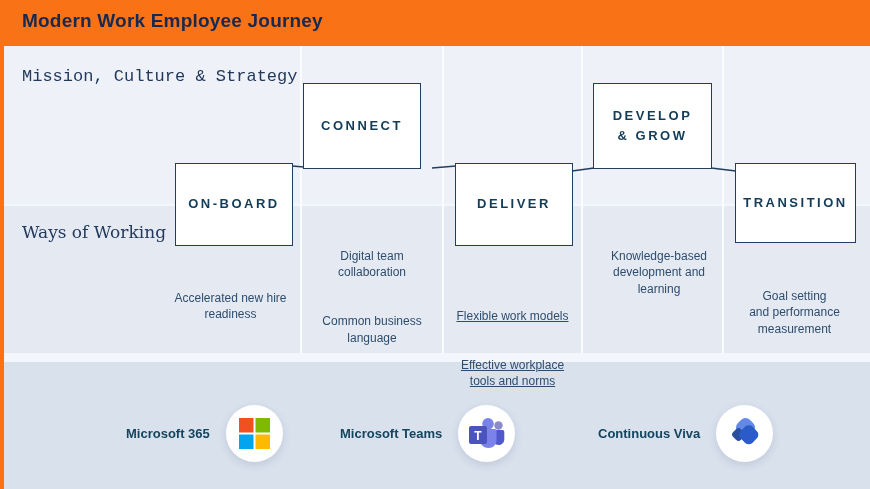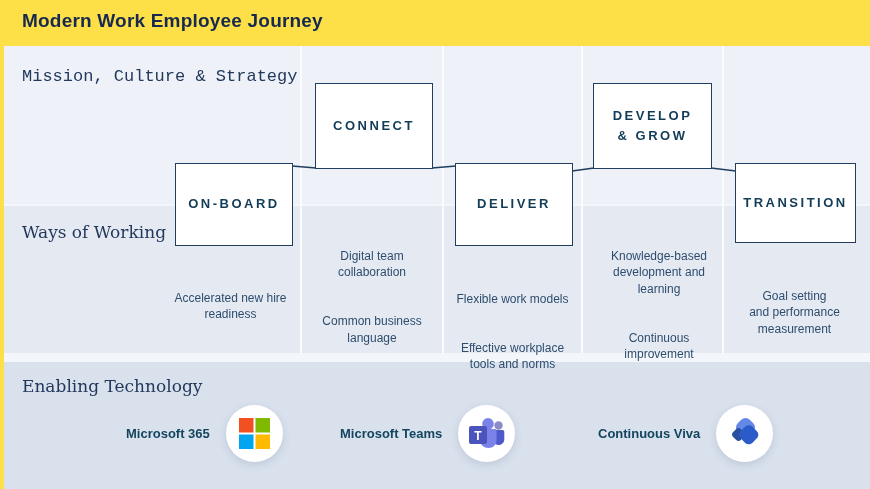--- a/index.html
+++ b/index.html
@@ -1,17 +1,17 @@
 <!DOCTYPE html>
 <html><head>
 <meta charset="utf-8">
 <style>
   html,body { margin:0; padding:0; background:#fff; }
   .canvas {
-    position:relative; width:870px; height:489px; background:#fde047;
+    position:relative; width:870px; height:489px; background:#f97316;
     font-family:"Liberation Sans", sans-serif; overflow:hidden;
   }
   
   .band { position:absolute; left:4px; right:0; }
   .band-strategy { top:46px; height:158px; background:#eef1f7; }
   .band-ways { top:206px; height:147px; background:#e5eaf2; }
   .band-gap { top:353px; height:9px; background:#f3f6fa; }
   .band-tech { top:362px; height:127px; background:#d9e1ed; }
   .band-split { position:absolute; left:4px; right:0; top:204px; height:2px; background:#f3f6fa; }
 
@@ -30,35 +30,35 @@
   .row-label.ways { top:222px; }
   .row-label.tech { top:376px; }
 
   .stage-box {
     position:absolute; background:#ffffff; border:1.6px solid #213e5f;
     display:flex; align-items:center; justify-content:center; text-align:center;
     font-weight:bold; font-size:13px; letter-spacing:2.5px; color:#123c57;
     white-space:pre-line; line-height:1.55; box-sizing:border-box;
   }
   .stage-onboard   { left:175px; top:163px; width:118px; height:83px; }
-  .stage-connect   { left:315px; top:83px;  width:118px; height:86px; }
+  .stage-connect   { left:303px; top:83px;  width:118px; height:86px; }
   .stage-deliver   { left:455px; top:163px; width:118px; height:83px; }
   .stage-develop   { left:593px; top:83px;  width:119px; height:86px; }
   .stage-transition{ left:735px; top:163px; width:121px; height:80px; }
 
   .connectors { position:absolute; left:0; top:0; width:870px; height:489px; pointer-events:none; }
 
   .col-desc {
     position:absolute; text-align:center; font-size:12px; color:#2e4d6e;
     line-height:1.38; white-space:pre-line;
   }
   .col-desc p { margin:0 0 16px 0; }
   .desc-onboard   { left:160px; width:141px; top:273px; }
   .desc-connect   { left:301px; width:142px; top:231px; }
-  .desc-deliver   { left:443px; width:139px; top:274px; }
+  .desc-deliver   { left:443px; width:139px; top:291px;text-decoration:underline; }
   .desc-develop   { left:582px; width:154px; top:231px; }
   .desc-transition{ left:723px; width:143px; top:271px; }
 
   .tech-item { position:absolute; top:404px; height:58px; display:flex; align-items:center; gap:16px; }
   .tech-365   { left:126px; }
   .tech-teams { left:340px; }
   .tech-viva  { left:598px; }
   .tech-label { font-weight:bold; font-size:13px; color:#14455f; }
   .tech-circle {
     width:57px; height:57px; border-radius:50%; background:#ffffff;
@@ -79,21 +79,20 @@
 
   <div class="divider" style="left:300px;"></div>
   <div class="divider" style="left:442px;"></div>
   <div class="divider" style="left:581px;"></div>
   <div class="divider" style="left:722px;"></div>
 
   <div class="title">Modern Work Employee Journey</div>
 
   <div class="row-label strategy">Mission, Culture &amp; Strategy</div>
   <div class="row-label ways">Ways of Working</div>
-  <div class="row-label tech">Enabling Technology</div>
 
   <svg class="connectors">
     <line x1="292" y1="166" x2="316" y2="168" stroke="#213e5f" stroke-width="1.5"></line>
     <line x1="432" y1="168" x2="456" y2="166" stroke="#213e5f" stroke-width="1.5"></line>
     <line x1="572" y1="171" x2="594" y2="168" stroke="#213e5f" stroke-width="1.5"></line>
     <line x1="711" y1="168" x2="736" y2="171" stroke="#213e5f" stroke-width="1.5"></line>
   </svg>
 
   <div class="stage-box stage-onboard">ON-BOARD</div>
   <div class="stage-box stage-connect">CONNECT</div>
@@ -114,22 +113,20 @@
   </div>
   <div class="col-desc desc-deliver">
     <p>Flexible work models</p>
     <p>Effective workplace
 tools and norms</p>
   </div>
   <div class="col-desc desc-develop">
     <p>Knowledge-based
 development and
 learning</p>
-    <p>Continuous
-improvement</p>
   </div>
   <div class="col-desc desc-transition">
     <p>Goal setting
 and performance
 measurement</p>
   </div>
 
   <div class="tech-item tech-365">
     <span class="tech-label">Microsoft 365</span>
     <span class="tech-circle">

